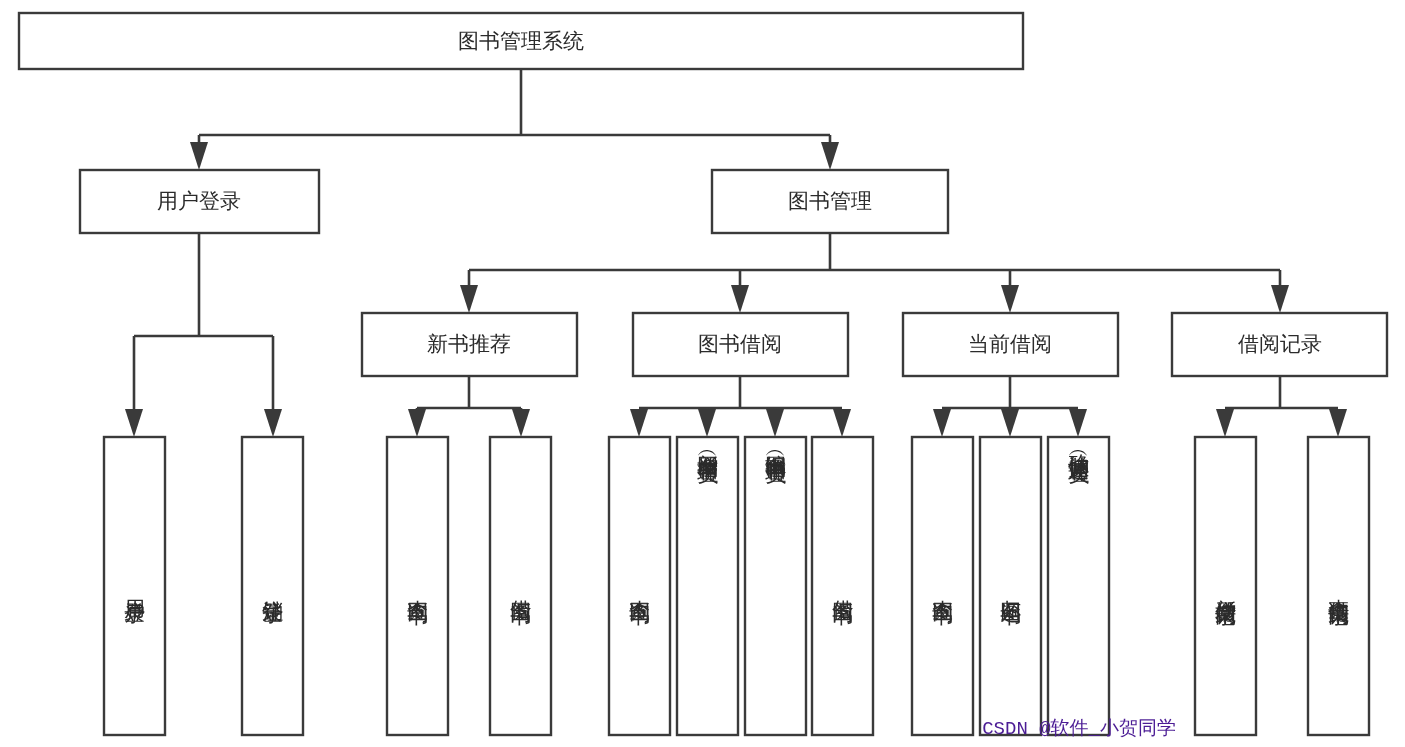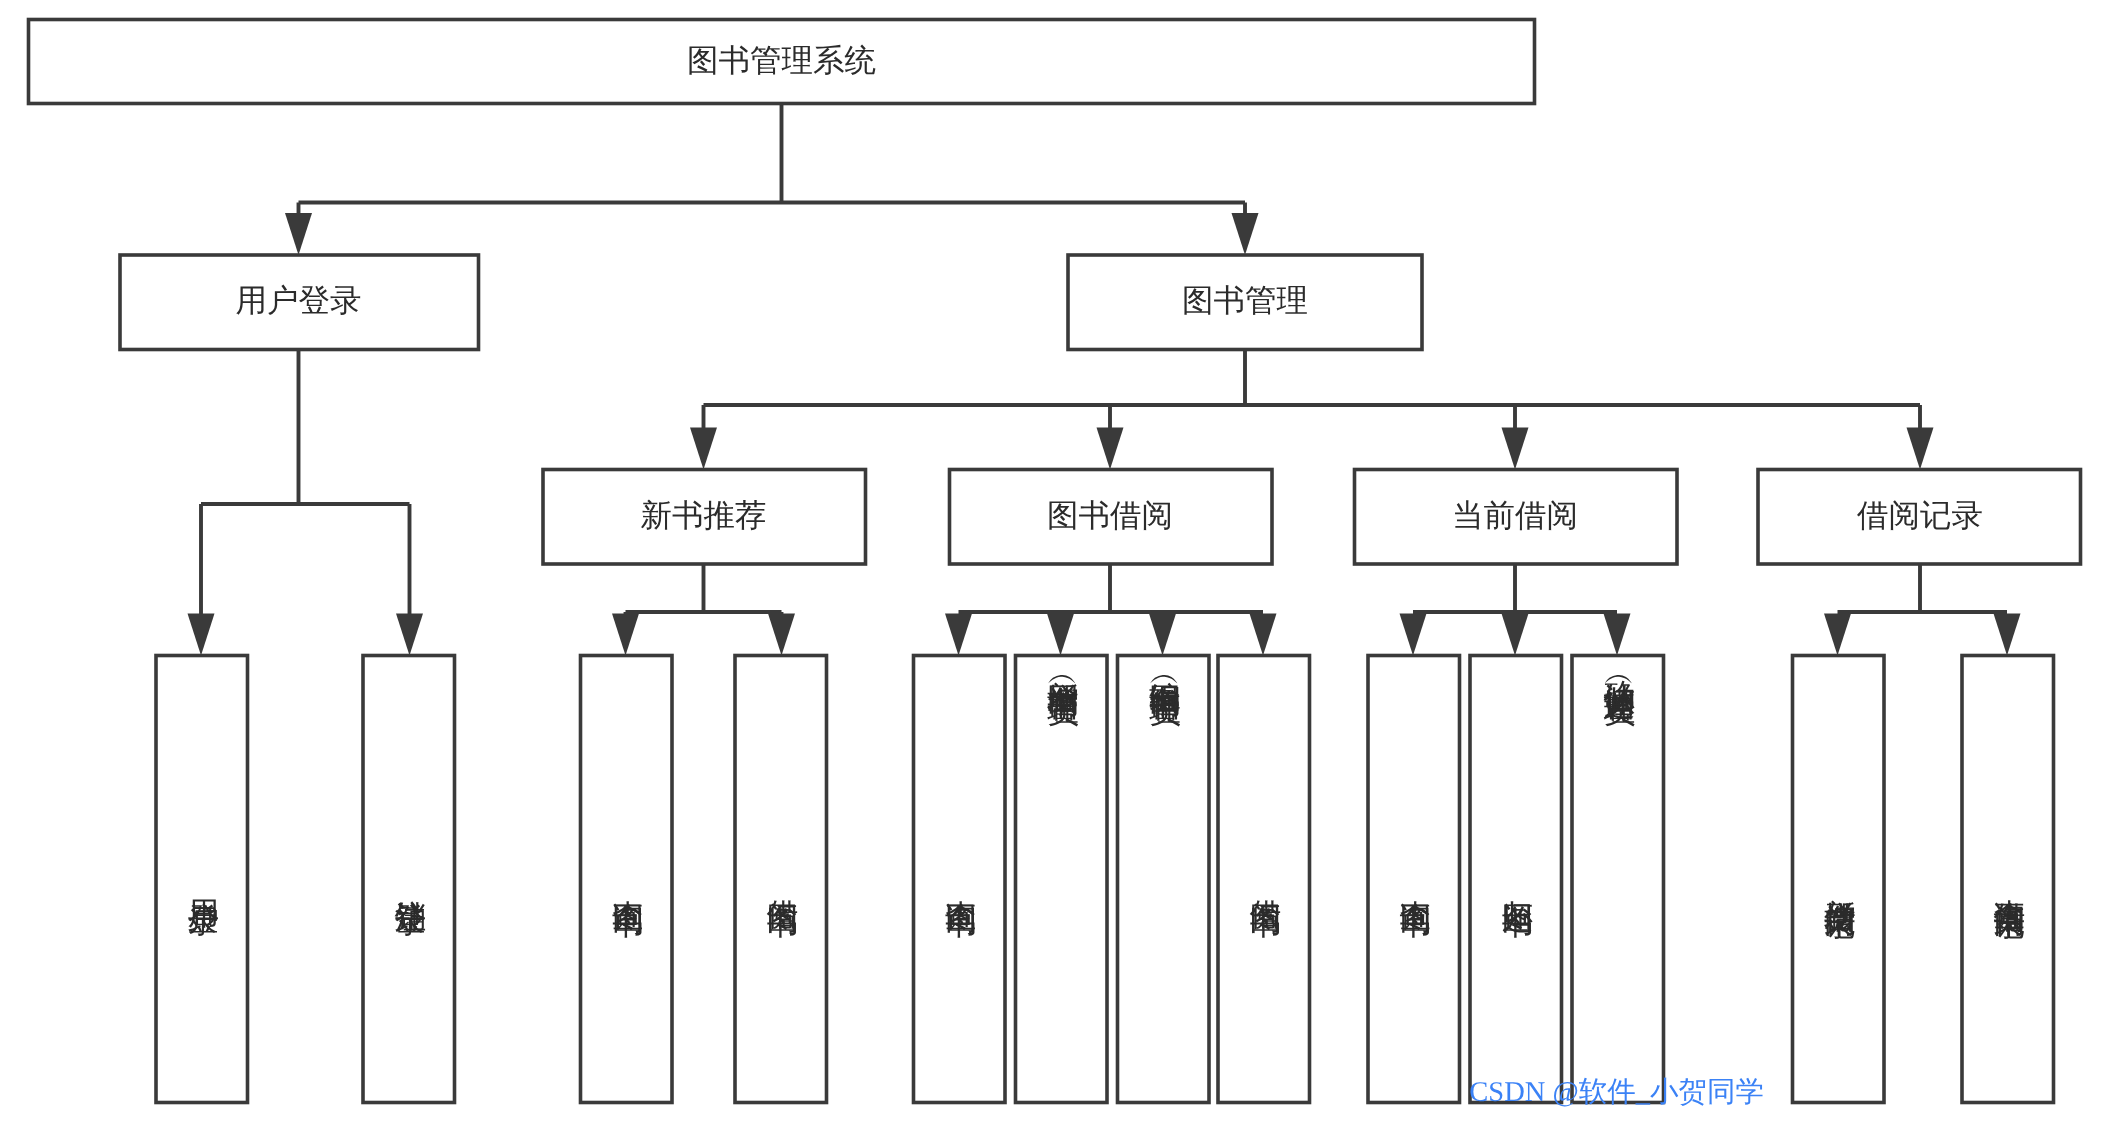--- a/index.html
+++ b/index.html
@@ -64,23 +64,23 @@
     line-height: 1.06;
     color: #2b2b2b;
     letter-spacing: 1.5px;
     white-space: nowrap;
     text-align: center;
   }
   .watermark {
     position: absolute;
     right: 8px;
     bottom: 6px;
-    font-family: Liberation Serif, serif;
+    font-family: Liberation Mono, monospace;
     font-size: 19px;
-    color: #3b82f6;
+    color: #4c1d95;
     white-space: nowrap;
     pointer-events: none;
   }
 </style>
 </head>
 <body>
 
 <div id="diagram-root">
 
   <svg id="diagram-svg" viewBox="0 0 1405 747">

